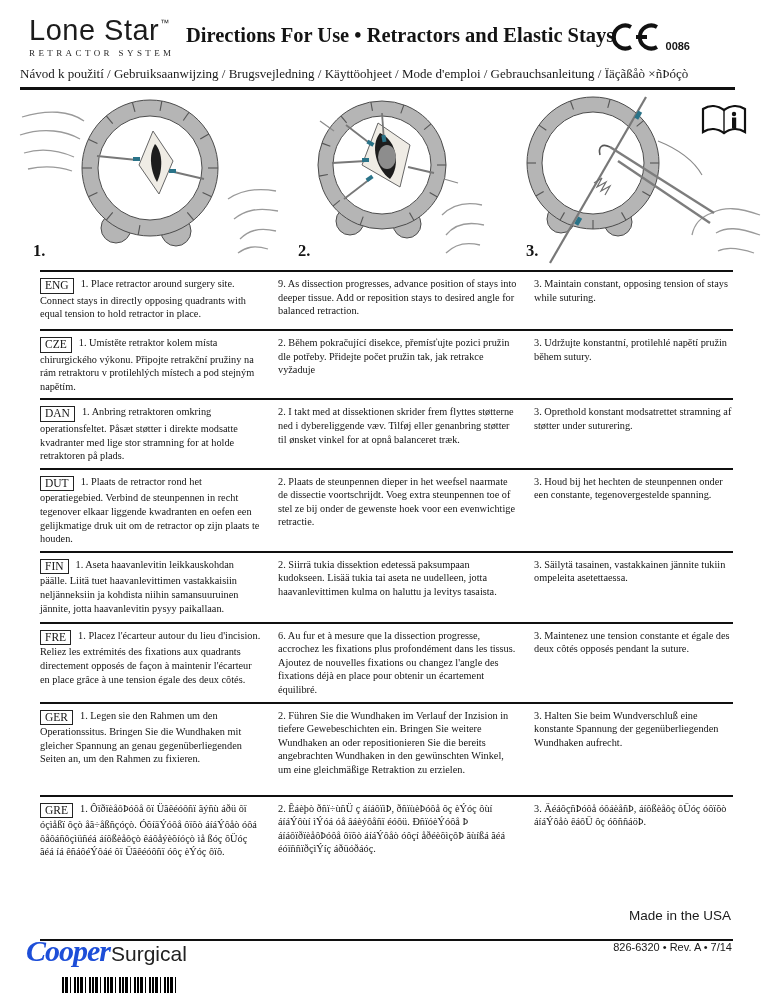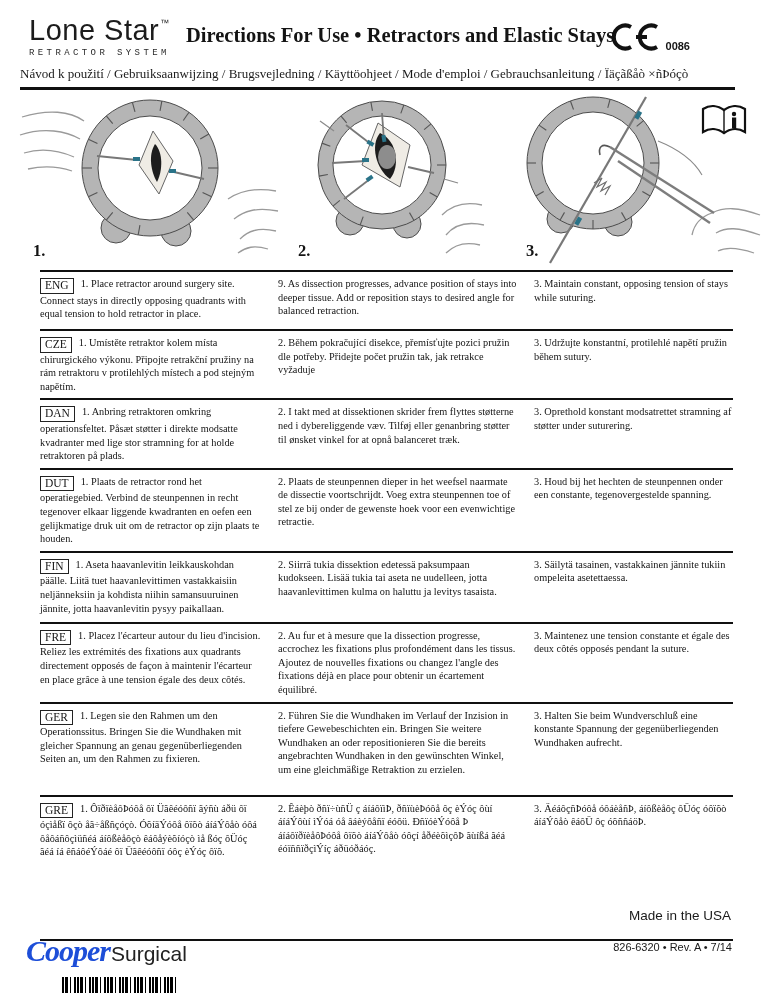--- a/index.html
+++ b/index.html
@@ -5,21 +5,21 @@
   html,body{margin:0;padding:0;background:#e8e8e8;}
   .page{position:relative;width:768px;height:993px;margin:0 auto;background:#fff;
         font-family:"Liberation Serif",serif;color:#141414;overflow:hidden;}
 
   
   .hdr{position:absolute;left:0;top:0;width:708px;height:66px;}
   .logo{position:absolute;left:29px;top:16px;width:150px;}
   .logo-name{font-family:"Liberation Sans",sans-serif;font-size:29px;font-weight:400;
              letter-spacing:.5px;color:#1c1c1c;line-height:1;}
   .logo-tm{font-size:9px;vertical-align:14px;margin-left:1px;}
-  .logo-sub{font-family:Liberation Mono, monospace;font-size:9px;letter-spacing:3.4px;
+  .logo-sub{font-family:Liberation Serif, serif;font-size:9px;letter-spacing:3.4px;
             color:#2a2a2a;margin-top:3px;}
   .title{position:absolute;left:186px;top:24px;width:470px;font-size:20.5px;font-weight:bold;
          white-space:nowrap;}
   .ce{position:absolute;right:18px;top:22px;display:flex;align-items:flex-end;}
   .ce-num{font-family:"Liberation Sans",sans-serif;font-size:11px;font-weight:bold;margin-left:1px;}
 
   .langline{position:absolute;left:20px;top:66px;width:715px;font-size:13px;color:#1a1a1a;
             padding-bottom:5px;border-bottom:3px solid #101010;}
 
   
@@ -261,21 +261,21 @@
     </div>
 
     <div class="row h-fin">
       <p><span class="lang-box">FIN</span><span>1.  Aseta haavanlevitin leikkauskohdan päälle.  Liitä tuet haavanlevittimen vastakkaisiin neljänneksiin ja kohdista niihin samansuuruinen jännite, jotta haavanlevitin pysyy paikallaan.</span></p>
       <p>2.  Siirrä tukia dissektion edetessä paksumpaan kudokseen. Lisää tukia tai aseta ne uudelleen, jotta haavanlevittimen kulma on haluttu ja levitys tasaista.</p>
       <p>3.  Säilytä tasainen, vastakkainen jännite tukiin ompeleita asetettaessa.</p>
     </div>
 
     <div class="row h-fre">
       <p><span class="lang-box">FRE</span><span>1.  Placez l'écarteur autour du lieu d'incision.  Reliez les extrémités des fixations aux quadrants directement opposés de façon à maintenir l'écarteur en place grâce à une tension égale des deux côtés.</span></p>
-      <p>2.  Au fur et à mesure que la dissection progresse, accrochez les fixations plus profondément dans les tissus.  Ajoutez de nouvelles fixations ou changez l'angle des fixations déjà en place pour obtenir un écartement équilibré.</p>
+      <p>6.  Au fur et à mesure que la dissection progresse, accrochez les fixations plus profondément dans les tissus.  Ajoutez de nouvelles fixations ou changez l'angle des fixations déjà en place pour obtenir un écartement équilibré.</p>
       <p>3.  Maintenez une tension constante et égale des deux côtés opposés pendant la suture.</p>
     </div>
 
     <div class="row h-ger">
       <p><span class="lang-box">GER</span><span>1.  Legen sie den Rahmen um den Operationssitus.  Bringen Sie die Wundhaken mit gleicher Spannung an genau gegenüberliegenden Seiten an, um den Rahmen zu fixieren.</span></p>
       <p>2.  Führen Sie die Wundhaken im Verlauf der Inzision in tiefere Gewebeschichten ein.  Bringen Sie weitere Wundhaken an oder repositionieren Sie die bereits angebrachten Wundhaken in den gewünschten Winkel, um eine gleichmäßige Retraktion zu erzielen.</p>
       <p>3.  Halten Sie beim Wundverschluß eine konstante Spannung der gegenüberliegenden Wundhaken aufrecht.</p>
     </div>
 
     <div class="row h-gre">

